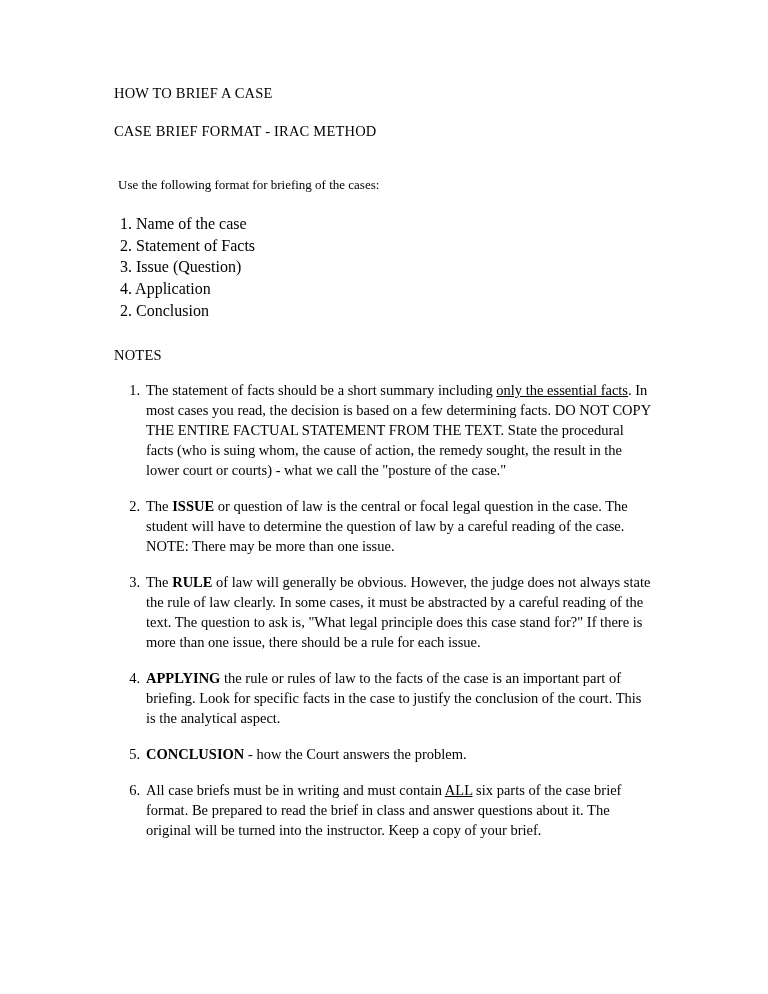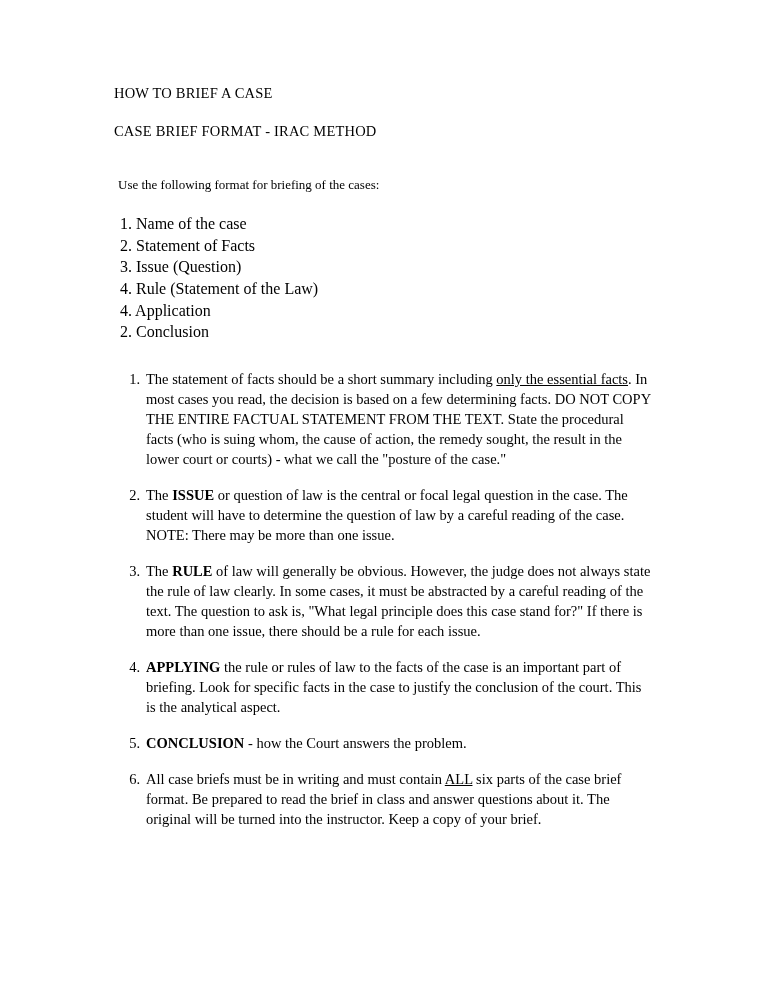--- a/index.html
+++ b/index.html
@@ -96,25 +96,25 @@
 
     <p class="title-line">HOW TO BRIEF A CASE</p>
     <p class="title-line second">CASE BRIEF FORMAT - IRAC METHOD</p>
 
     <p class="intro">Use the following format for briefing of the cases:</p>
 
     <ul class="format-list">
       <li>1. Name of the case</li>
       <li>2. Statement of Facts</li>
       <li>3. Issue (Question)</li>
-      <li>4. Rule (Statement of the Law)</li>
       <li>4. Application</li>
       <li>2. Conclusion</li>
     </ul>
 
+    <p class="notes-heading">NOTES</p>
 
     <ol class="notes">
 
       <li class="note-item">
         <span class="num">1.</span><span>The statement of facts should be a short summary including </span><u class="uline">only the essential facts</u><span>.  In most cases you read, the decision is based on a few determining facts.  DO NOT COPY THE ENTIRE FACTUAL STATEMENT FROM THE TEXT.   State the procedural facts (who is suing whom, the cause of action, the remedy sought, the result in the lower court or courts) - what we call the "posture of the case."</span>
       </li>
 
       <li class="note-item">
         <span class="num">2.</span><span>The </span><b class="strong">ISSUE</b><span> or question of law is the central or focal legal question in the case.  The student will have to determine the question of law by a careful reading of the case.  NOTE:  There may be more than one issue.</span>
       </li>

